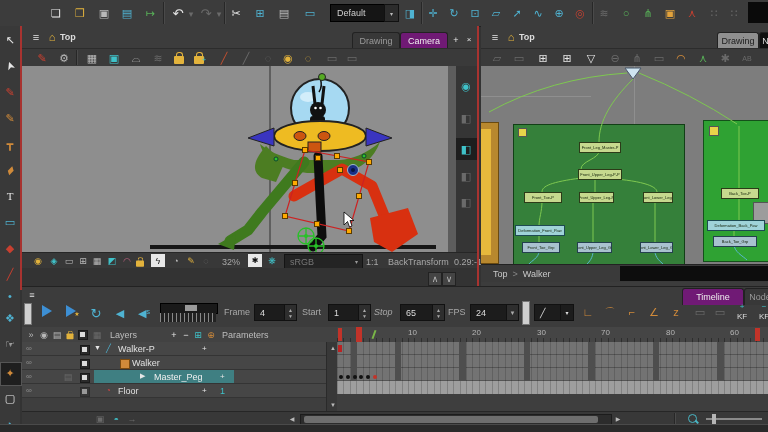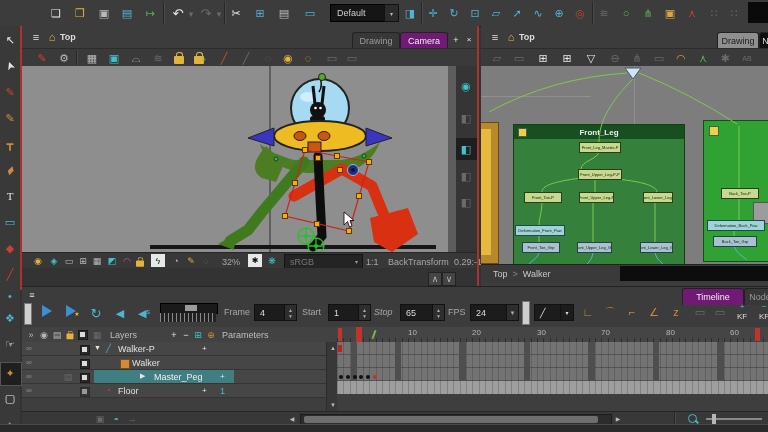--- a/index.html
+++ b/index.html
@@ -275,23 +275,20 @@
 
     <div class="a" style="left:0;top:40px;width:287px;height:198px;background:#7d7d7d;overflow:hidden;">
       <div class="a" style="left:153px;top:0;width:1px;height:198px;background:#8f8f8f;"></div>
       <div class="a" style="left:0;top:30px;width:110px;height:1px;background:#8f8f8f;"></div>
 
       <div class="a" style="left:-4px;top:56px;width:20px;height:140px;background:#b8882e;border:1px solid #6a4a10;z-index:1;">
           <div class="a" style="left:3px;top:6px;width:10px;height:126px;background:#e7b93c;"></div>
         </div>
 
       <div class="a" style="left:32px;top:58px;width:170px;height:140px;background:#35803a;border:1px solid #123f16;z-index:1;">
-        <div class="a" style="left:0;top:0;width:170px;height:14px;background:#174f1e;display:flex;align-items:center;justify-content:center;">
-          <span style="color:#eee;font-size:8px;font-weight:bold;">Front_Leg</span>
-        </div>
         <div class="a" style="left:4px;top:3px;width:7px;height:7px;background:#e8d44a;border:1px solid #555;"></div>
       </div>
 
       <div class="a" style="left:222px;top:54px;width:70px;height:140px;background:#2fa233;border:1px solid #14501a;z-index:1;">
         <div class="a" style="left:5px;top:5px;width:8px;height:8px;background:#e8d44a;border:1px solid #555;"></div>
       </div>
       <div class="a" style="left:272px;top:136px;width:14px;height:20px;background:#9c9c9c;border:1px solid #555;z-index:2;"></div>
 
       <svg class="a" style="left:0;top:0;z-index:2;pointer-events:none;" width="287" height="198" viewBox="0 0 287 198">
         <g stroke="#7ec850" fill="none" stroke-width="1">

